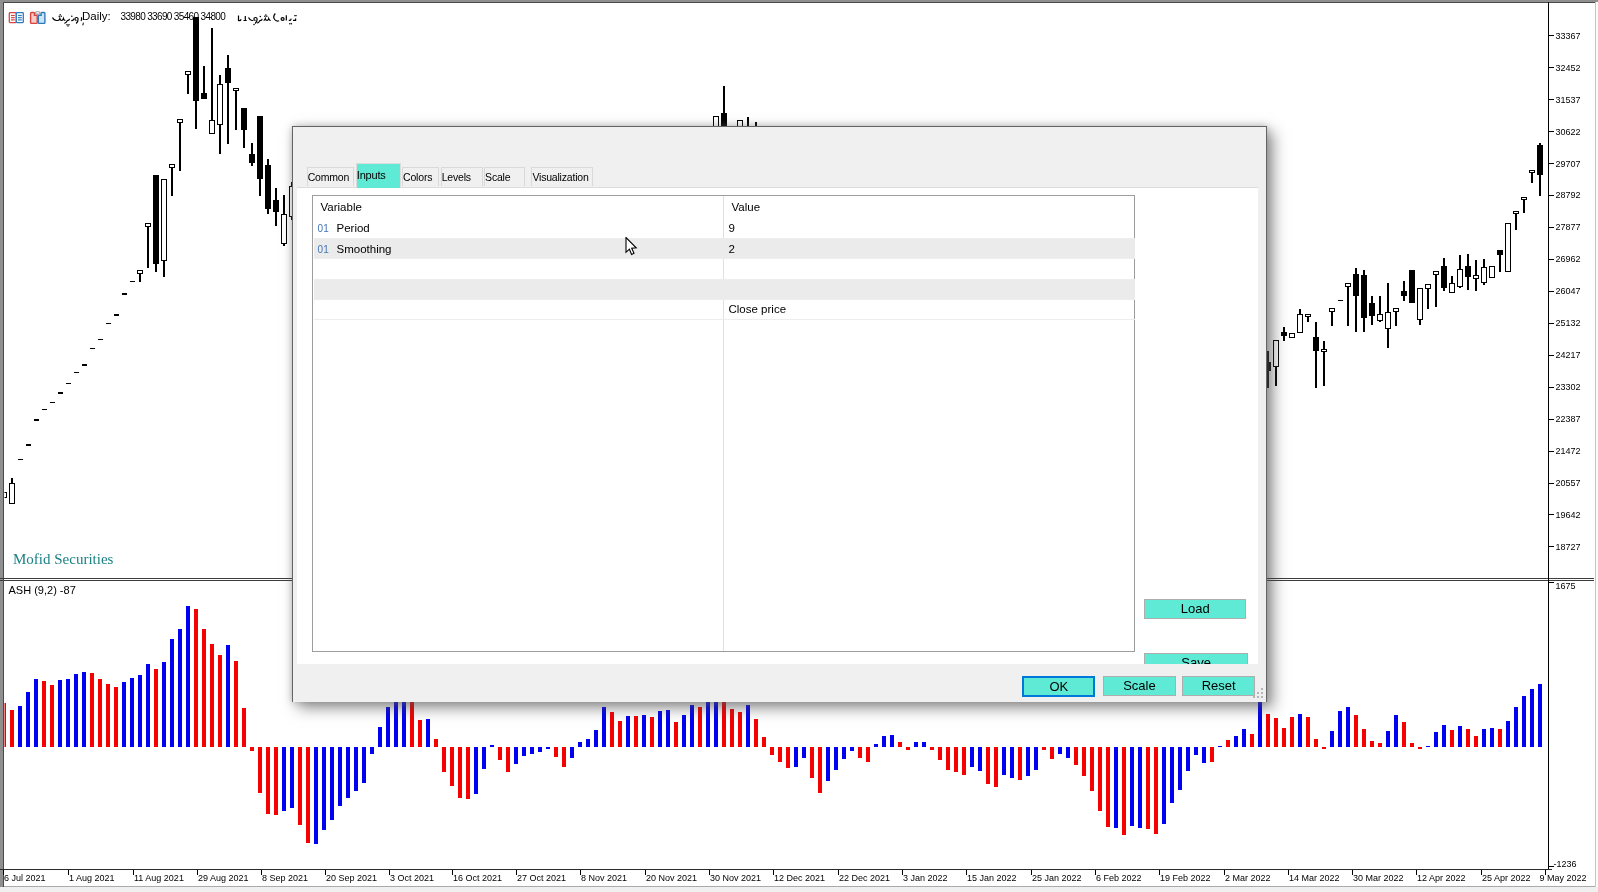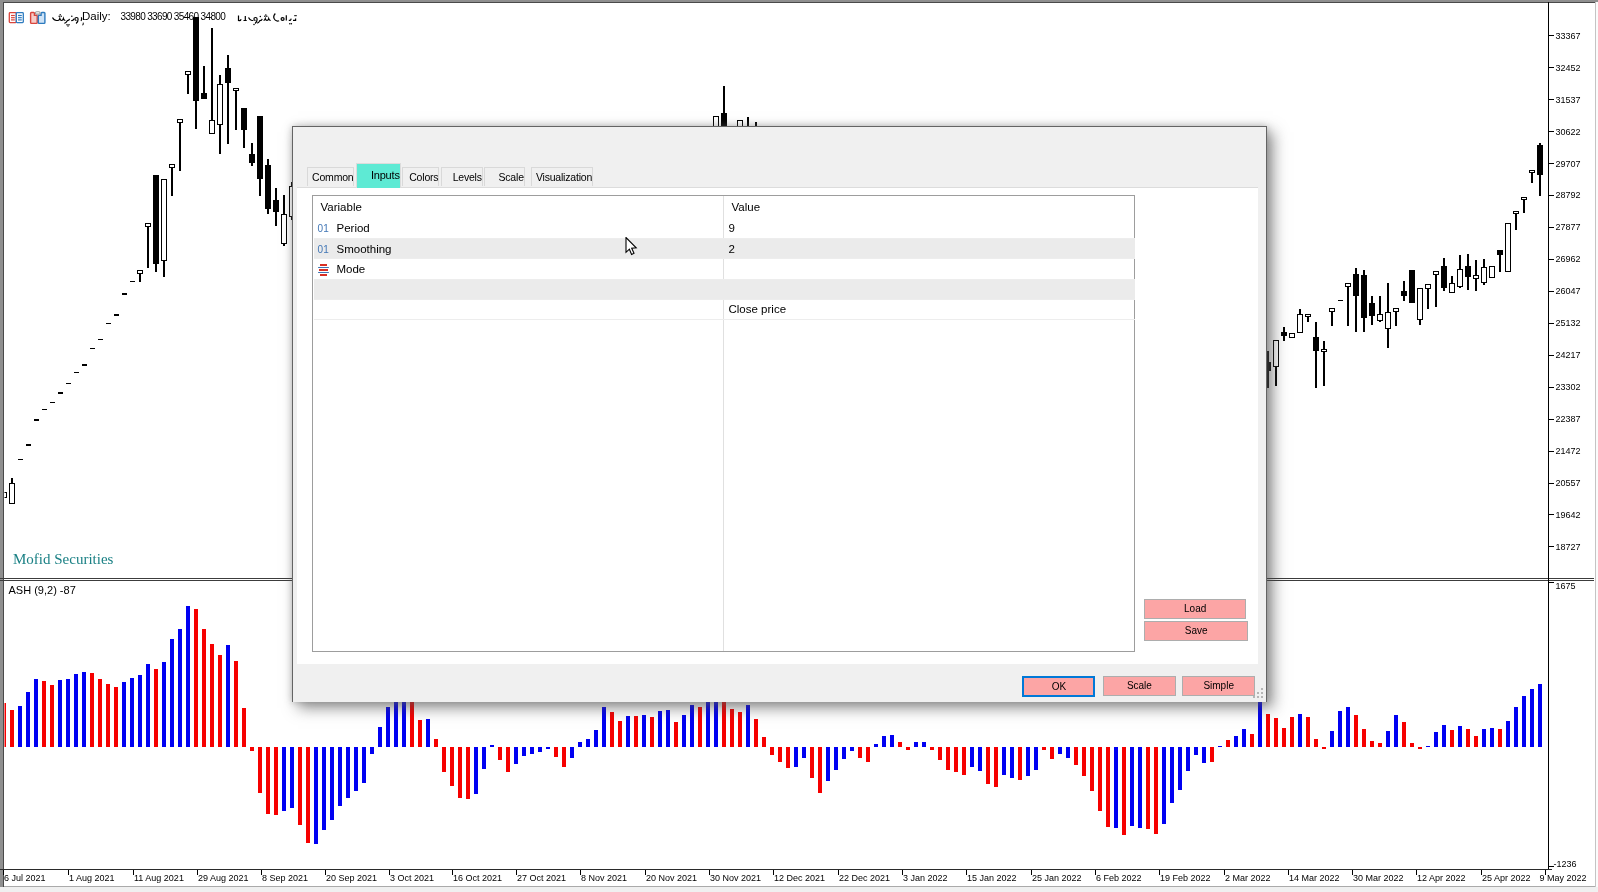--- a/index.html
+++ b/index.html
@@ -14,21 +14,21 @@
 svg.chart{position:absolute;left:0;top:0;z-index:2}
 text.ax{font-size:9px;fill:#000;font-family:"Liberation Sans",sans-serif}
 text.lbl{font-size:11px;fill:#000;font-family:"Liberation Sans",sans-serif}
 text.wm{font-size:15px;fill:#1b8185;font-family:"Liberation Serif",serif}
 
 #dlg{position:absolute;left:292px;top:126px;width:975px;height:576px;background:#f0f0f0;border:1px solid #646464;z-index:3;box-shadow:0 0 7px rgba(110,110,110,.4),6px 6px 14px rgba(70,70,70,.6)}
 #dtitle{position:absolute;left:0;top:0;width:100%;height:33px;background:#fff;font-size:11.5px;color:#000}
 #dtitle .cap{position:absolute;left:9.4px;top:9px}
 .sysbtn{position:absolute;top:0;width:34px;height:30px;text-align:center;color:#333;font-size:13px;line-height:28px}
 #dtabs{position:absolute;left:0;top:33px;width:100%;height:27px;background:#f0f0f0}
-.tab{position:absolute;font-size:10.5px;color:#000;background:#f0f0f0;border:1px solid #d9d9d9;border-bottom:none;top:6.5px;height:19.5px;text-align:right;line-height:19px;letter-spacing:-0.2px}
+.tab{position:absolute;font-size:10.5px;color:#000;background:#f0f0f0;border:1px solid #d9d9d9;border-bottom:none;top:6.5px;height:19.5px;text-align:left;line-height:19px;letter-spacing:-0.2px}
 .tab.act{background:#5eead4;border:1px solid #dcdcdc;border-bottom:none;top:3px;height:25px;line-height:22px;z-index:2;font-size:11px}
 #dpage{position:absolute;left:3.5px;top:60px;width:961.5px;height:478px;background:#fff;border-top:1px solid #dcdcdc}
 #dfoot{position:absolute;left:0;top:537px;width:100%;height:38px;background:#f0f0f0}
 #tbl{position:absolute;left:15px;top:6.8px;width:823px;height:457px;border:1px solid #9d9d9d;background:#fff;font-size:11.5px}
 #thead{position:absolute;left:0;top:0;width:100%;height:23px}
 #thead .h1{position:absolute;left:8px;top:5px}
 #thead .h2{position:absolute;left:419px;top:5px}
 .colsep{position:absolute;left:410px;top:0;width:1px;height:455px;background:#e0e0e0}
 .trow{position:absolute;left:0;width:821px;height:20.3px;border-bottom:1px solid #ededed}
 .trow.alt{background:#ebebeb}
@@ -36,23 +36,23 @@
 .tc2{position:absolute;left:411px;top:0;width:410px;height:100%;padding:3.5px 0 0 4px}
 .nm{position:absolute;left:23px;top:3.5px}
 .ic01{position:absolute;left:4px;top:4.5px;font-size:10px;color:#4176b5;letter-spacing:.3px}
 .iclst{position:absolute;left:4px;top:5px;width:11px;height:11px}
 .iclst i{position:absolute;display:block}
 .iclst .r1{left:2px;top:0;width:7px;height:1.3px;background:#d93025}
 .iclst .b1{left:0;top:2.2px;width:11px;height:1.9px;background:#3e74b2;border-radius:1px}
 .iclst .r2{left:1px;top:5px;width:9px;height:1.3px;background:#d93025}
 .iclst .b2{left:0;top:7.2px;width:11px;height:1.9px;background:#3e74b2;border-radius:1px}
 .iclst .r3{left:2px;top:10px;width:7px;height:1.3px;background:#d93025}
-.btn{position:absolute;background:#fca5a5;border:1px solid #adadad;font-size:10px;text-align:center;color:#000}
+.btn{position:absolute;background:#5eead4;border:1px solid #adadad;font-size:13px;text-align:center;color:#000}
 #bload{left:847.7px;top:411px;width:102px;height:20px;line-height:18px}
-#bsave{left:847.7px;top:433px;width:104px;height:20px;line-height:18px}
+#bsave{left:847.7px;top:465px;width:104px;height:20px;line-height:18px}
 #bok{left:729.4px;top:548.5px;width:73px;height:21px;line-height:17px;border:2px solid #0078d7}
 #bcancel{left:809.9px;top:549px;width:73px;height:20px;line-height:18px}
 #breset{left:889.2px;top:549px;width:73px;height:20px;line-height:18px}
 .grip{position:absolute;right:3px;bottom:3px;width:8px;height:8px}
 .grip b{position:absolute;width:2px;height:2px;background:#b5b5b5}
 </style></head>
 <body>
 <div id="stage">
   <div id="win"></div>
     <div id="topstrip"></div>
@@ -599,46 +599,36 @@
                 <div class="tc2">9</div>
               </div>
 <div style="top:20.3px" class="trow alt">
                 <div class="tc1">
                   <span class="ic01">01</span>
                   <span class="nm">Smoothing</span>
                 </div>
                 <div class="tc2">2</div>
               </div>
 <div style="top:40.6px" class="trow">
-                <div class="tc1">
-                  <span class="iclst">
-                    <i class="r1"></i>
-                    <i class="b1"></i>
-                    <i class="r2"></i>
-                    <i class="b2"></i>
-                    <i class="r3"></i>
-                  </span>
-                  <span class="nm">Mode</span>
-                </div>
               </div>
 <div style="top:60.9px" class="trow alt">
               </div>
 <div style="top:81.2px" class="trow">
                 <div class="tc2">Close price</div>
               </div>
           </div>
         </div>
       </div>
       <div class="btn" id="bload">Load</div>
       <div class="btn" id="bsave">Save</div>
     </div>
     <div id="dfoot"></div>
     <div class="btn" id="bok">OK</div>
     <div class="btn" id="bcancel">Scale</div>
-    <div class="btn" id="breset">Simple</div>
+    <div class="btn" id="breset">Reset</div>
     <div class="grip">
       <b style="right:0;bottom:0"></b>
         <b style="right:4px;bottom:0"></b>
         <b style="right:8px;bottom:0"></b>
       <b style="right:0;bottom:4px"></b>
         <b style="right:4px;bottom:4px"></b>
       <b style="right:0;bottom:8px"></b>
     </div>
     <svg width="20" height="24" style="position:absolute;left:332px;top:110px;z-index:5">
       <path d="M1 0.5 L1 15.3 L4.4 12.2 L6.6 17.4 L9 16.3 L6.7 11.2 L11.2 10.9 Z" fill="#fff" stroke="#000" stroke-width="1.1"></path>

